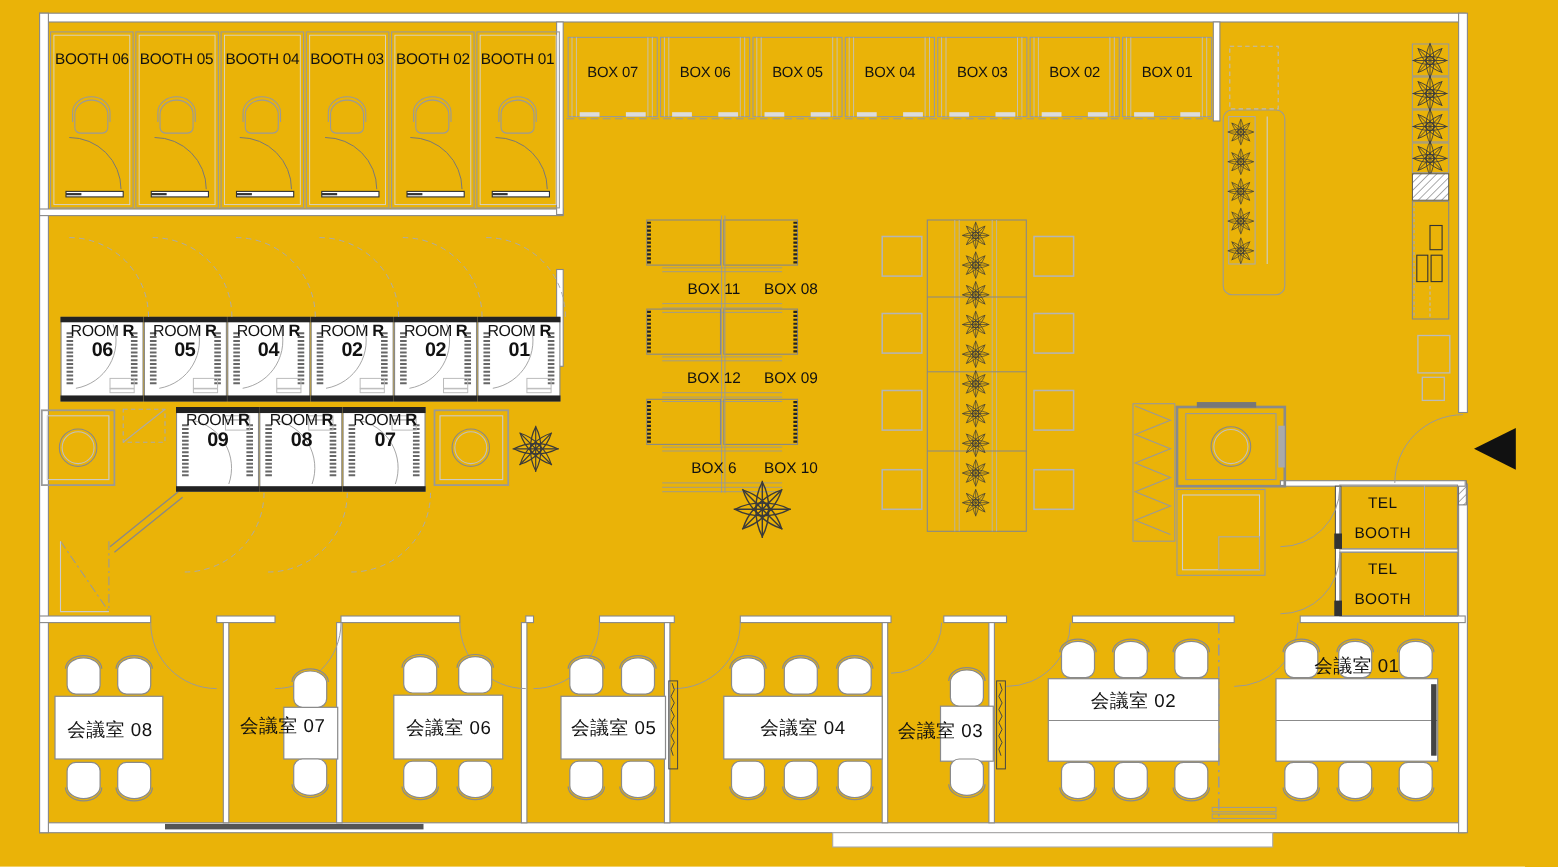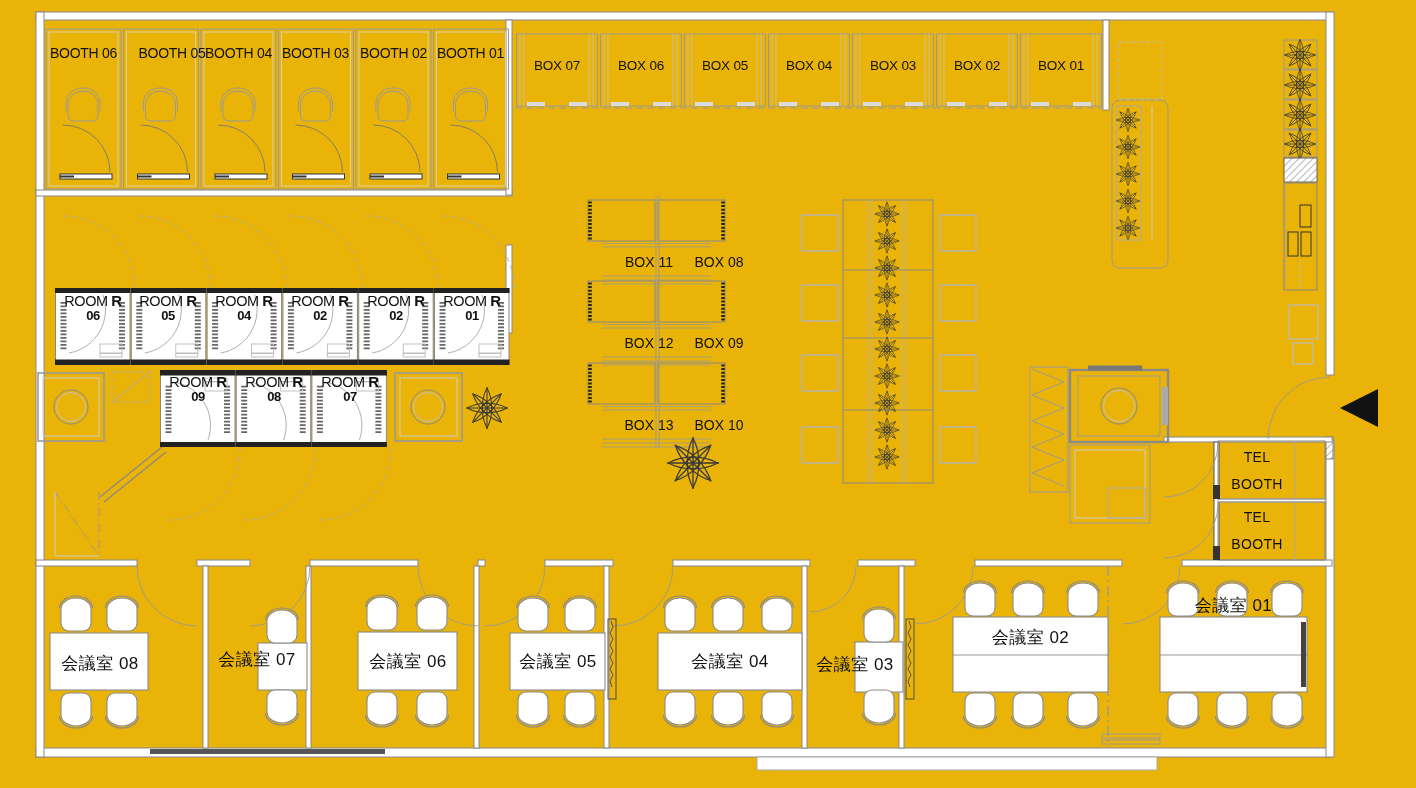--- a/index.html
+++ b/index.html
@@ -6,21 +6,21 @@
   #plan{position:relative;width:1416px;height:788px;background:#eab308;overflow:hidden;
         font-family:"Liberation Sans","DejaVu Sans",sans-serif;}
   #linework{position:absolute;left:0;top:0;width:1416px;height:788px;}
   .lbl{position:absolute;display:flex;align-items:center;justify-content:center;
        color:#111;white-space:nowrap;line-height:1.05;text-align:center;}
   .booth-lbl{font-size:14px;letter-spacing:-0.3px;}
   .box-lbl{font-size:13.5px;letter-spacing:-0.2px;}
   .cbox-lbl{font-size:14px;margin-left:27px;}
   .rlbl{flex-direction:column;font-size:14.5px;letter-spacing:-0.4px;}
   .rlbl .rline b{font-size:15px;}
-  .rlbl .rnum{font-size:13px;margin-top:0px;}
+  .rlbl .rnum{font-size:18px;margin-top:0px;}
   .mtg-lbl{font-size:17px;letter-spacing:0.5px;}
   .tel-lbl{flex-direction:column;font-size:14px;letter-spacing:0.3px;justify-content:space-between;}
 </style>
 </head>
 <body>
 
 <div id="plan">
 
 <svg id="linework" viewBox="0 0 1416 788" xmlns="http://www.w3.org/2000/svg">
   <defs>
@@ -370,21 +370,21 @@
 
   <use href="#tv" transform="translate(612,659)"></use>
   <use href="#tv" transform="translate(910,659)"></use>
   <g fill="none" stroke="#999" stroke-width="0.9">
     <rect x="1102" y="734" width="58" height="4"></rect>
         <rect x="1102" y="740" width="58" height="4"></rect>
   </g>
 </svg>
 
 <div class="lbl booth-lbl" style="left:45px;top:44px;width:77px;height:18px">BOOTH 06</div>
-<div class="lbl booth-lbl" style="left:122px;top:44px;width:100px;height:18px">BOOTH 05</div>
+<div class="lbl booth-lbl" style="left:122px;top:44px;width:77px;height:18px">BOOTH 05</div>
 <div class="lbl booth-lbl" style="left:200px;top:44px;width:77px;height:18px">BOOTH 04</div>
 <div class="lbl booth-lbl" style="left:277px;top:44px;width:77px;height:18px">BOOTH 03</div>
 <div class="lbl booth-lbl" style="left:355px;top:44px;width:77px;height:18px">BOOTH 02</div>
 <div class="lbl booth-lbl" style="left:432px;top:44px;width:77px;height:18px">BOOTH 01</div>
 
 <div class="lbl box-lbl" style="left:515px;top:58px;width:84px;height:16px">BOX 07</div>
 <div class="lbl box-lbl" style="left:599px;top:58px;width:84px;height:16px">BOX 06</div>
 <div class="lbl box-lbl" style="left:683px;top:58px;width:84px;height:16px">BOX 05</div>
 <div class="lbl box-lbl" style="left:767px;top:58px;width:84px;height:16px">BOX 04</div>
 <div class="lbl box-lbl" style="left:851px;top:58px;width:84px;height:16px">BOX 03</div>
@@ -426,21 +426,21 @@
     </div>
 <div class="lbl rlbl" style="left:314px;top:374px;width:72px">
       <div class="rline"><span>ROOM</span>&nbsp;<b>R</b></div>
       <b class="rnum">07</b>
     </div>
 
 <div class="lbl cbox-lbl" style="left:590px;top:252px;width:64px;height:20px">BOX 11</div>
 <div class="lbl cbox-lbl" style="left:660px;top:252px;width:64px;height:20px">BOX 08</div>
 <div class="lbl cbox-lbl" style="left:590px;top:333px;width:64px;height:20px">BOX 12</div>
 <div class="lbl cbox-lbl" style="left:660px;top:333px;width:64px;height:20px">BOX 09</div>
-<div class="lbl cbox-lbl" style="left:590px;top:415px;width:64px;height:20px">BOX 13</div>
+<div class="lbl cbox-lbl" style="left:590px;top:415px;width:64px;height:20px">BOX 6</div>
 <div class="lbl cbox-lbl" style="left:660px;top:415px;width:64px;height:20px">BOX 10</div>
 
 <div class="lbl tel-lbl" style="left:1222px;top:450px;width:70px;height:42px">
       <div>TEL</div>
       <div>BOOTH</div>
     </div>
 <div class="lbl tel-lbl" style="left:1222px;top:510px;width:70px;height:42px">
       <div>TEL</div>
       <div>BOOTH</div>
     </div>

